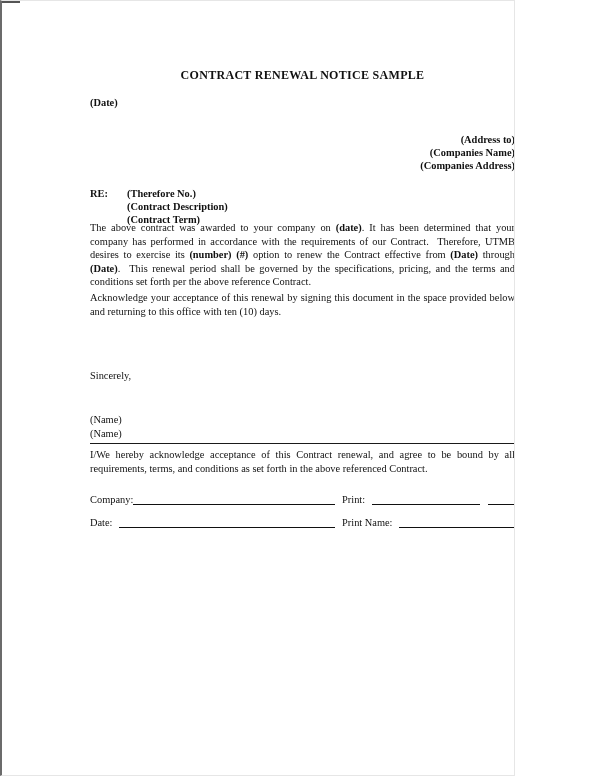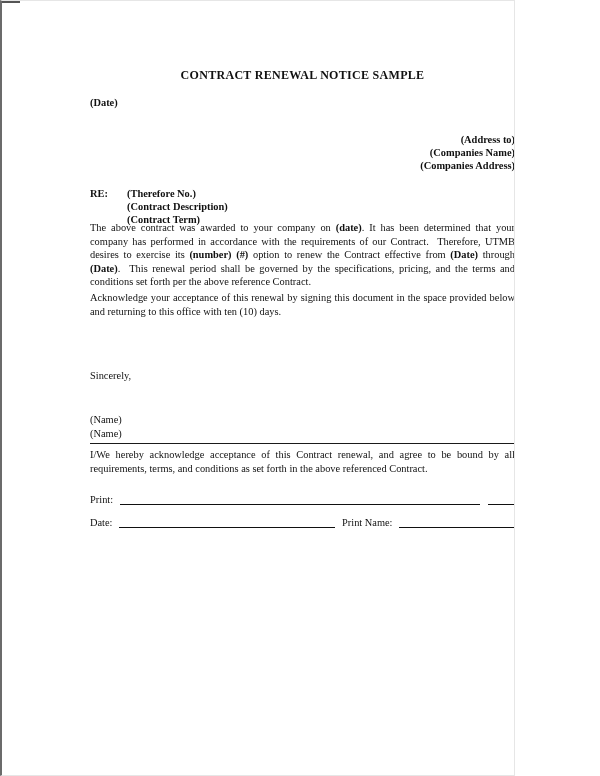--- a/index.html
+++ b/index.html
@@ -108,20 +108,24 @@
   <div class="blk name-title">
     <div>(Name)</div>
     <div>(Name)</div>
   </div>
 
   <hr class="blk rule">
 
   <p class="blk body-text ack">I/We hereby acknowledge acceptance of this Contract renewal, and agree to be bound by all requirements, terms, and conditions as set forth in the above referenced Contract.</p>
 
   <div class="blk form-row row1">
+    <div class="fcell left">
+      <span class="flabel">Company:</span>
+      <span class="fline"></span>
+    </div>
     <div class="fcell right">
       <span class="flabel sp">Print: </span>
       <span class="fline"></span>
       <span class="fline short"></span>
     </div>
   </div>
 
   <div class="blk form-row row2">
     <div class="fcell left">
       <span class="flabel sp">Date: </span>

